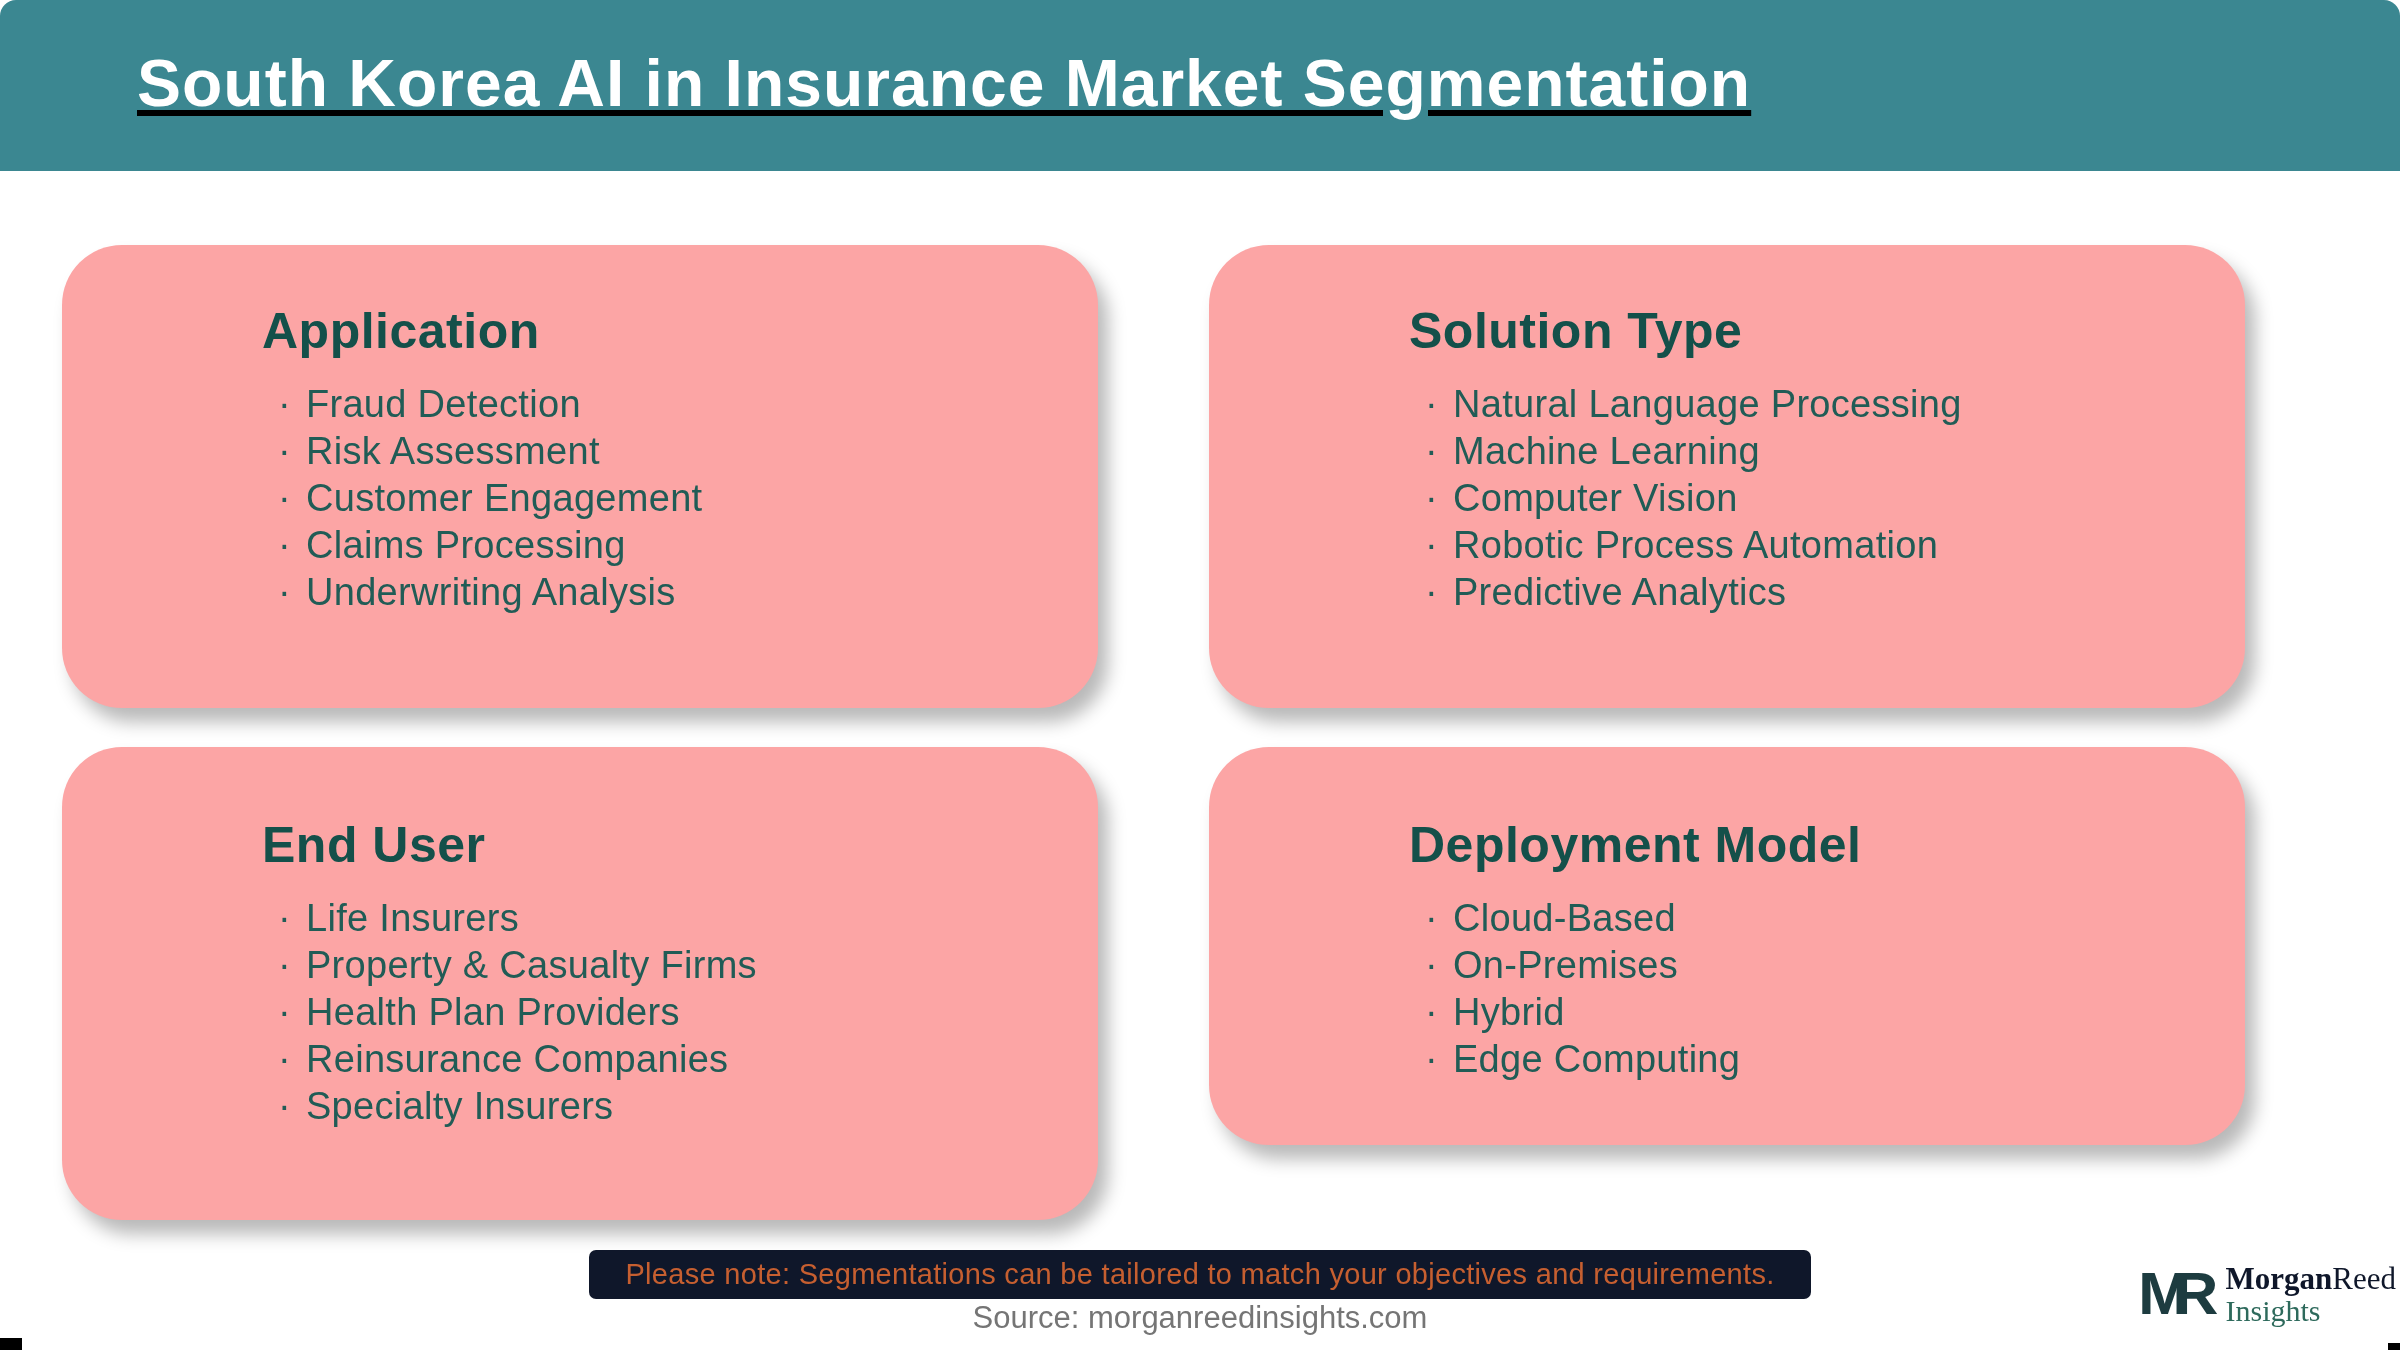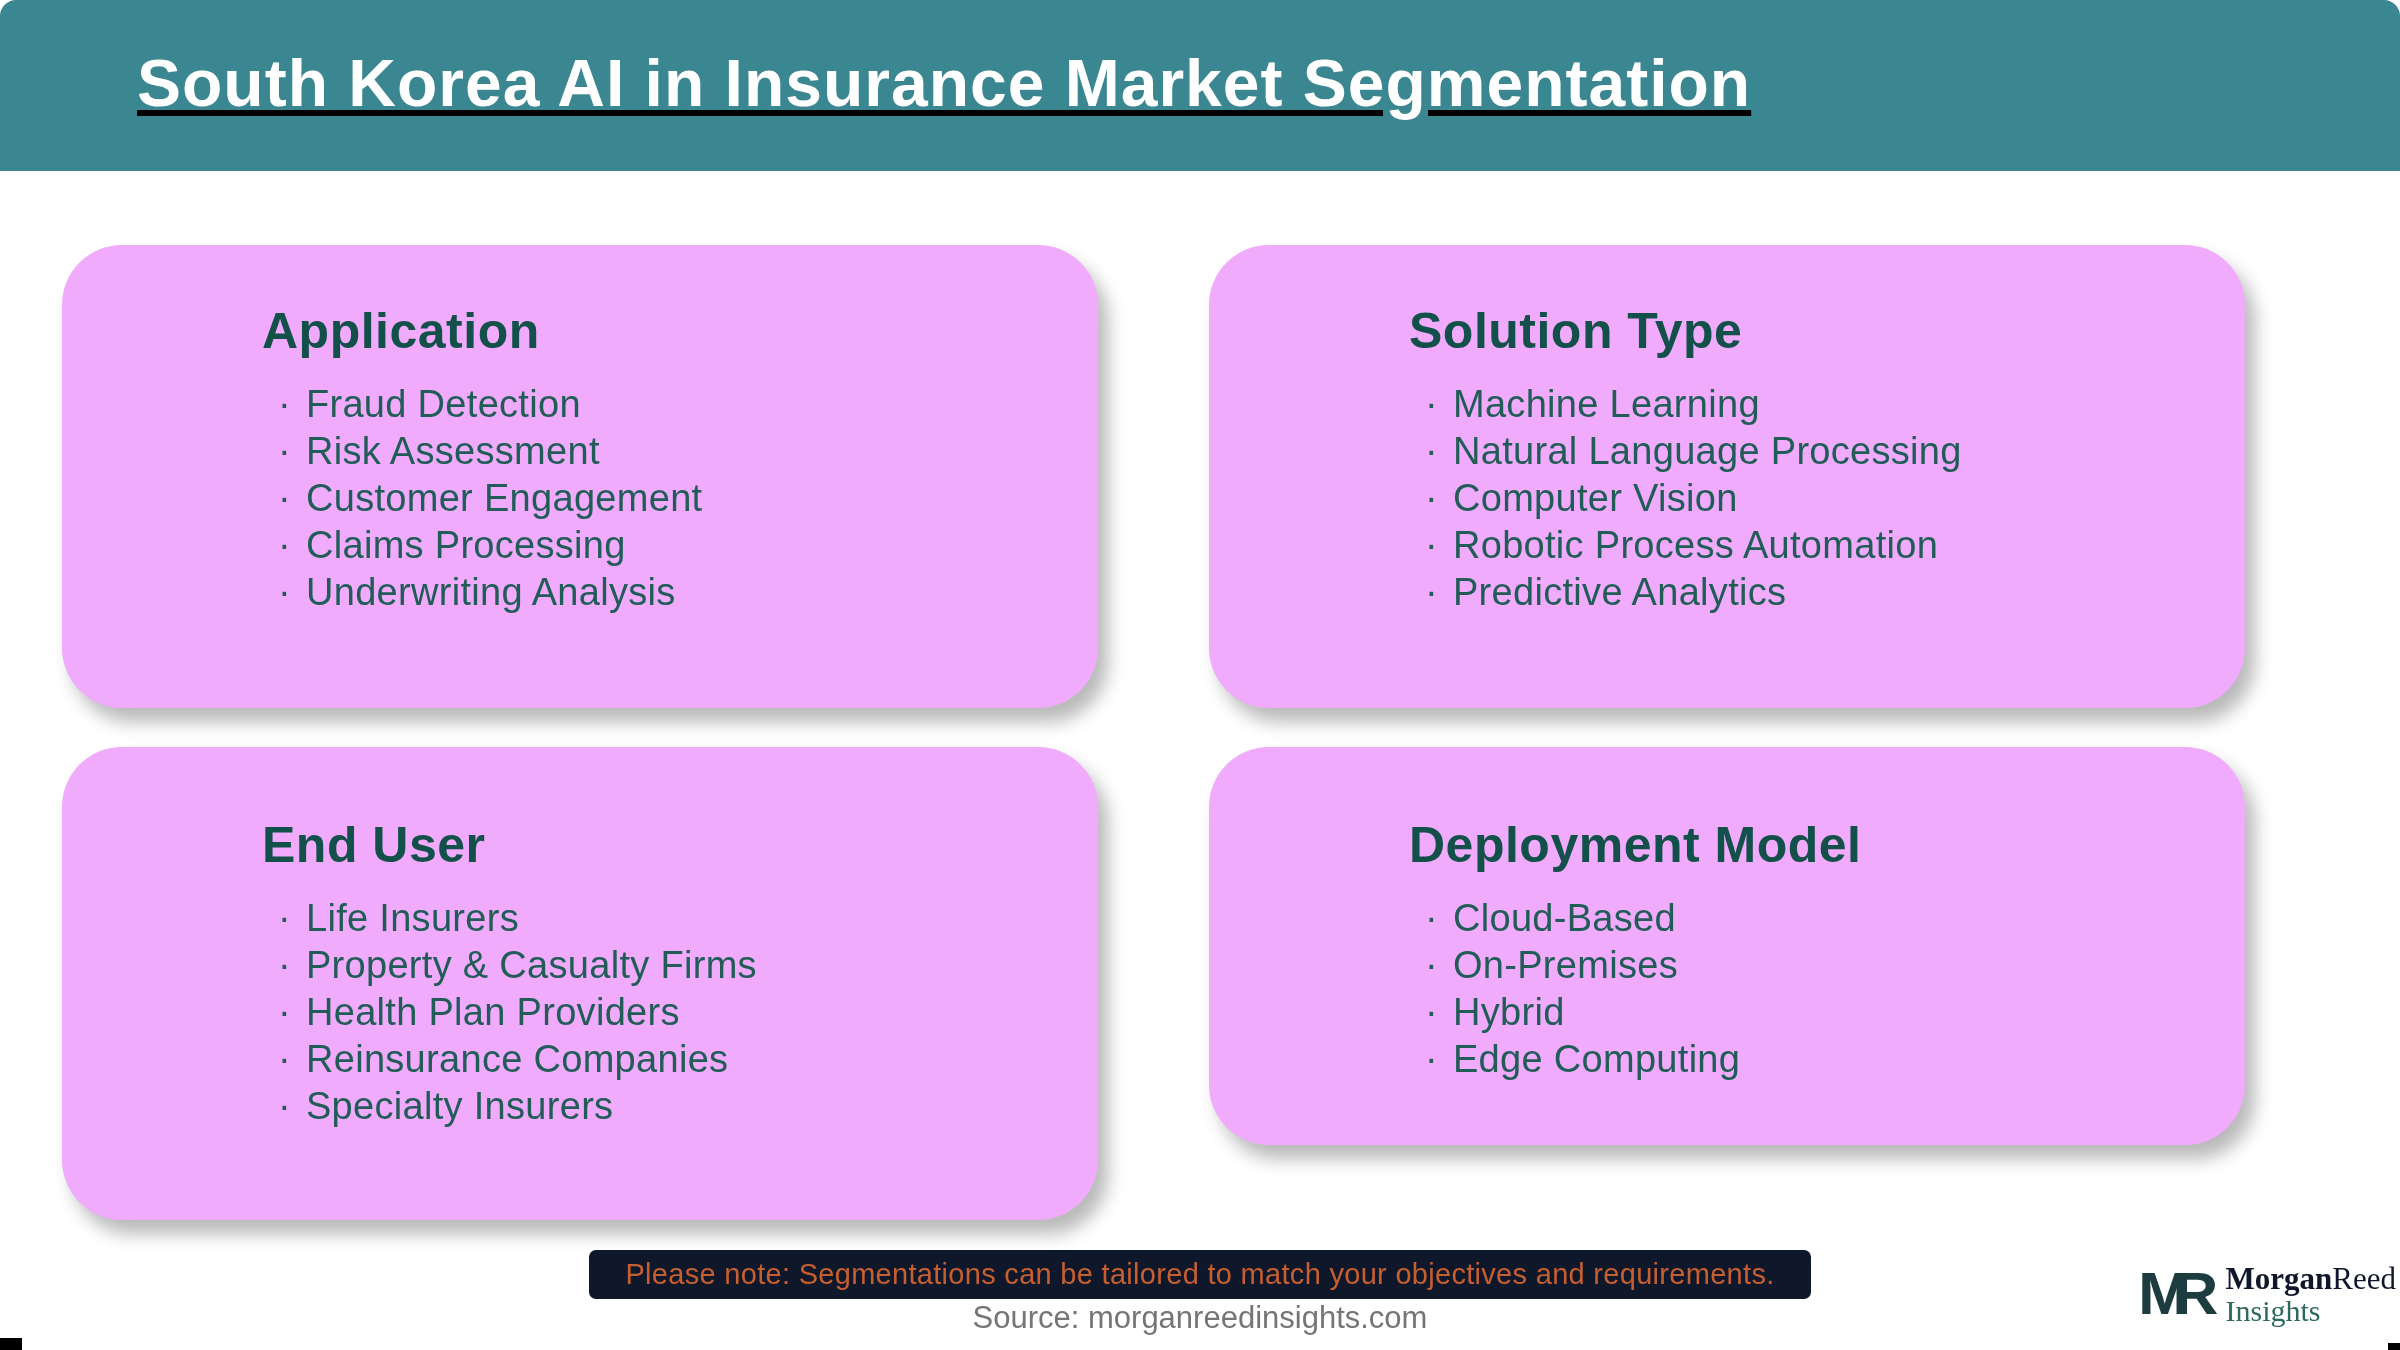--- a/index.html
+++ b/index.html
@@ -18,21 +18,21 @@
     display:flex; align-items:center;text-decoration:underline;
   }
   .header h1 {
     margin:0 0 6px 137px;
     color:#ffffff; font-size:66px; font-weight:bold; letter-spacing:1px;
   }
 
   
   .card {
     position:absolute; width:1036px;
-    background:#f0abfc;
+    background:#fca5a5;
     border-radius:60px;
     box-shadow:10px 14px 18px rgba(0,0,0,0.28);
     box-sizing:border-box;
     padding:56px 50px 0 200px;
   }
   .card.p1 { left:62px;   top:245px; height:463px; }
   .card.p2 { left:1209px; top:245px; height:463px; }
   .card.p3 { left:62px;   top:747px; height:473px; padding-top:68px; }
   .card.p4 { left:1209px; top:747px; height:398px; padding-top:68px; }
 
@@ -102,22 +102,22 @@
     <li>Risk Assessment</li>
     <li>Customer Engagement</li>
     <li>Claims Processing</li>
     <li>Underwriting Analysis</li>
   </ul>
 </section>
 
 <section class="card p2">
   <h2>Solution Type</h2>
   <ul>
+    <li>Natural Language Processing</li>
     <li>Machine Learning</li>
-    <li>Natural Language Processing</li>
     <li>Computer Vision</li>
     <li>Robotic Process Automation</li>
     <li>Predictive Analytics</li>
   </ul>
 </section>
 
 <section class="card p3">
   <h2>End User</h2>
   <ul>
     <li>Life Insurers</li>

